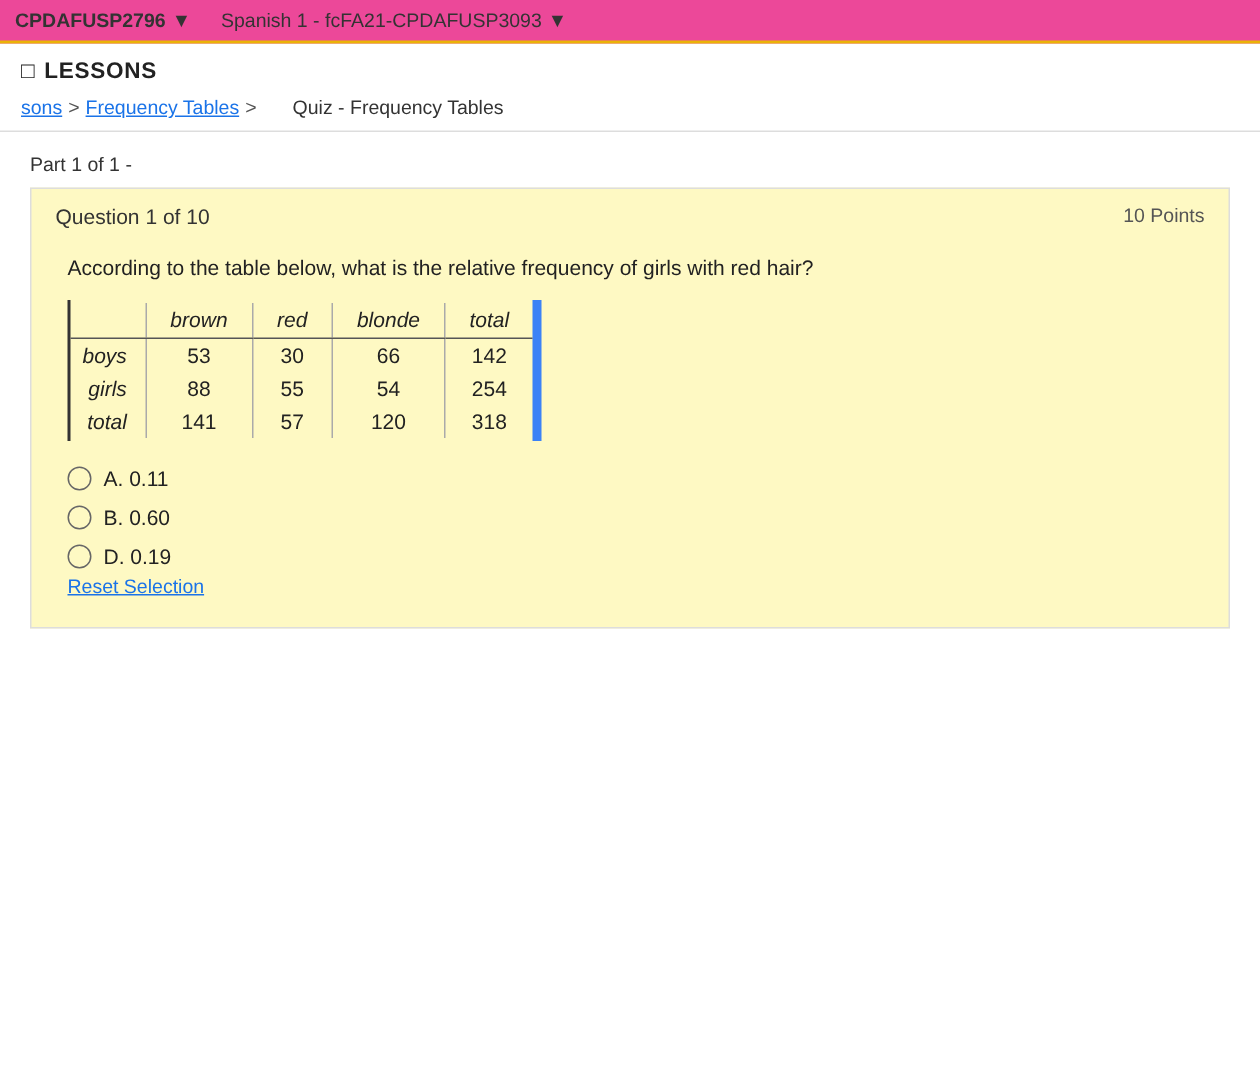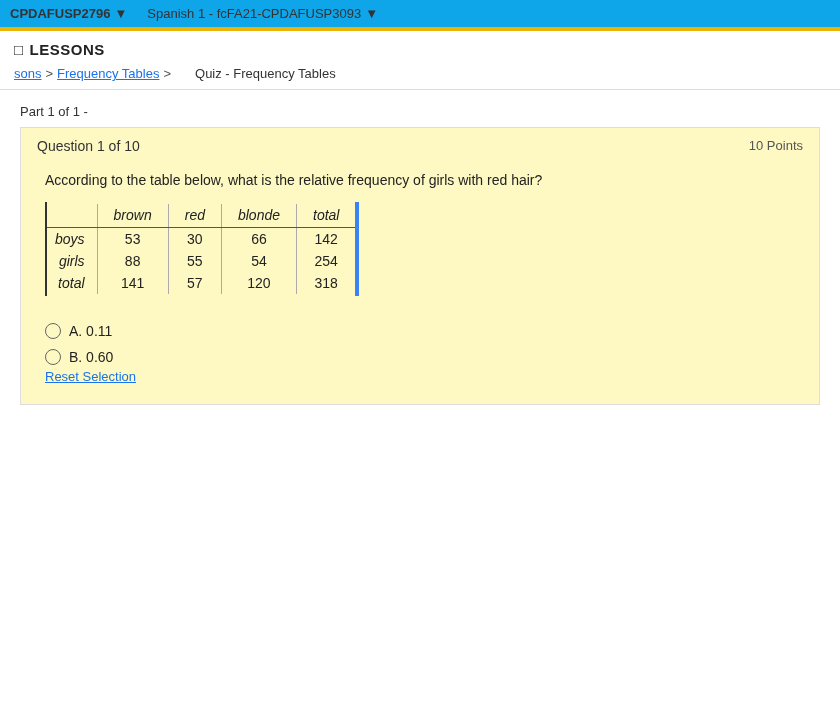--- a/index.html
+++ b/index.html
@@ -9,24 +9,24 @@
       background: #fff;
       color: #222;
       width: 840px;
       min-height: 712px;
     }
 
     
     .top-bar {
       display: flex;
       align-items: flex-end;
-      border-bottom: 4px solid #eab308;
+      border-bottom: 2px solid #eab308;
       padding: 6px 10px;
       gap: 20px;
-      background: #0ea5e9;
+      background: #ec4899;
     }
     .top-bar-left {
       display: flex;
       align-items: center;
       gap: 4px;
       font-size: 13px;
       font-weight: bold;
       color: #333;
     }
     .top-bar-course {
@@ -113,24 +113,24 @@
       padding: 0 8px;
     }
     .question-text {
       font-size: 14px;
       margin-bottom: 14px;
       color: #222;
     }
 
     
     .table-container {
-      margin-bottom: 24px;
+      margin-bottom: 14px;
       display: inline-block;
       border-left: 2px solid #333;
-      border-right: 4px solid #3b82f6;
+      border-right: 6px solid #3b82f6;
       padding: 2px 0;
     }
     .freq-table {
       border-collapse: collapse;
       font-size: 14px;
     }
     .freq-table td {
       padding: 3px 16px;
       text-align: center;
       color: #222;
@@ -271,20 +271,24 @@
     
     <div class="answer-choices">
       <div class="answer-option">
         <span class="radio-circle"></span>
         <span class="answer-label">A. 0.11</span>
       </div>
       <div class="answer-option">
         <span class="radio-circle"></span>
         <span class="answer-label">B. 0.60</span>
       </div>
+      <div class="answer-option">
+        <span class="radio-circle"></span>
+        <span class="answer-label">D. 0.19</span>
+      </div>
     </div>
 
     
     <div>
       <a class="reset-link">Reset Selection</a>
     </div>
   </div>
 </div>
 
 </body></html>

